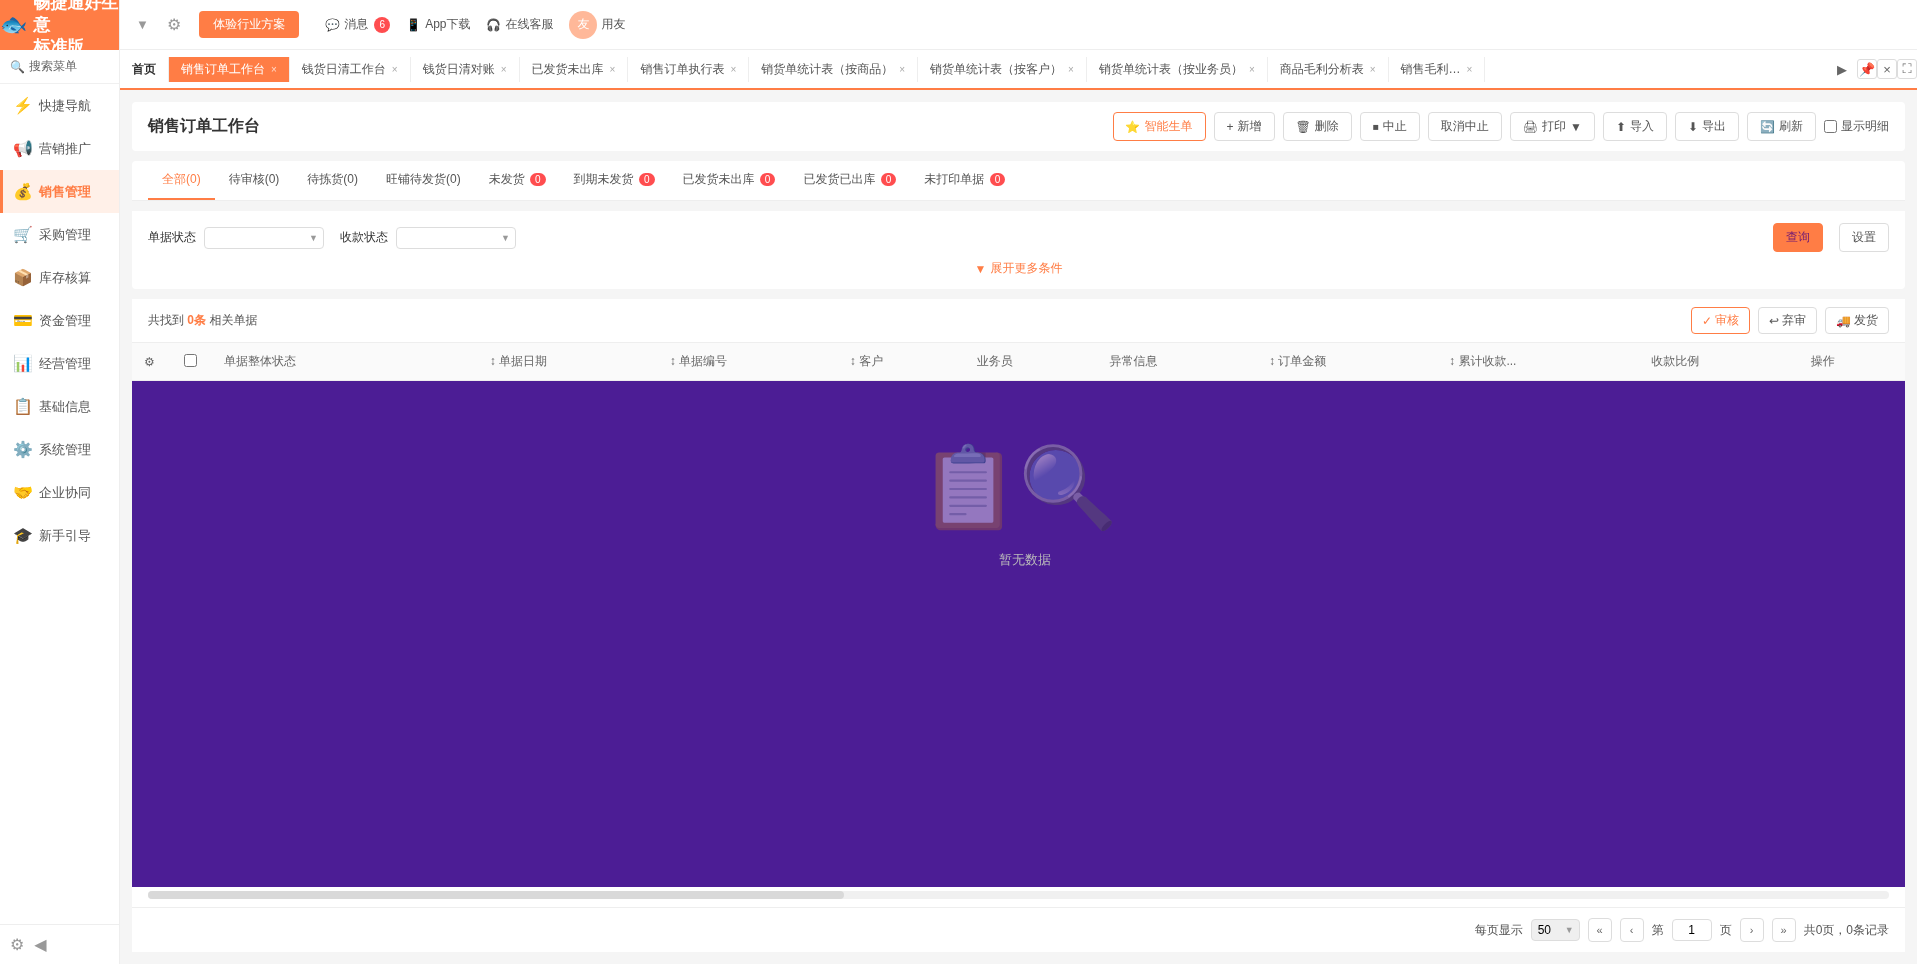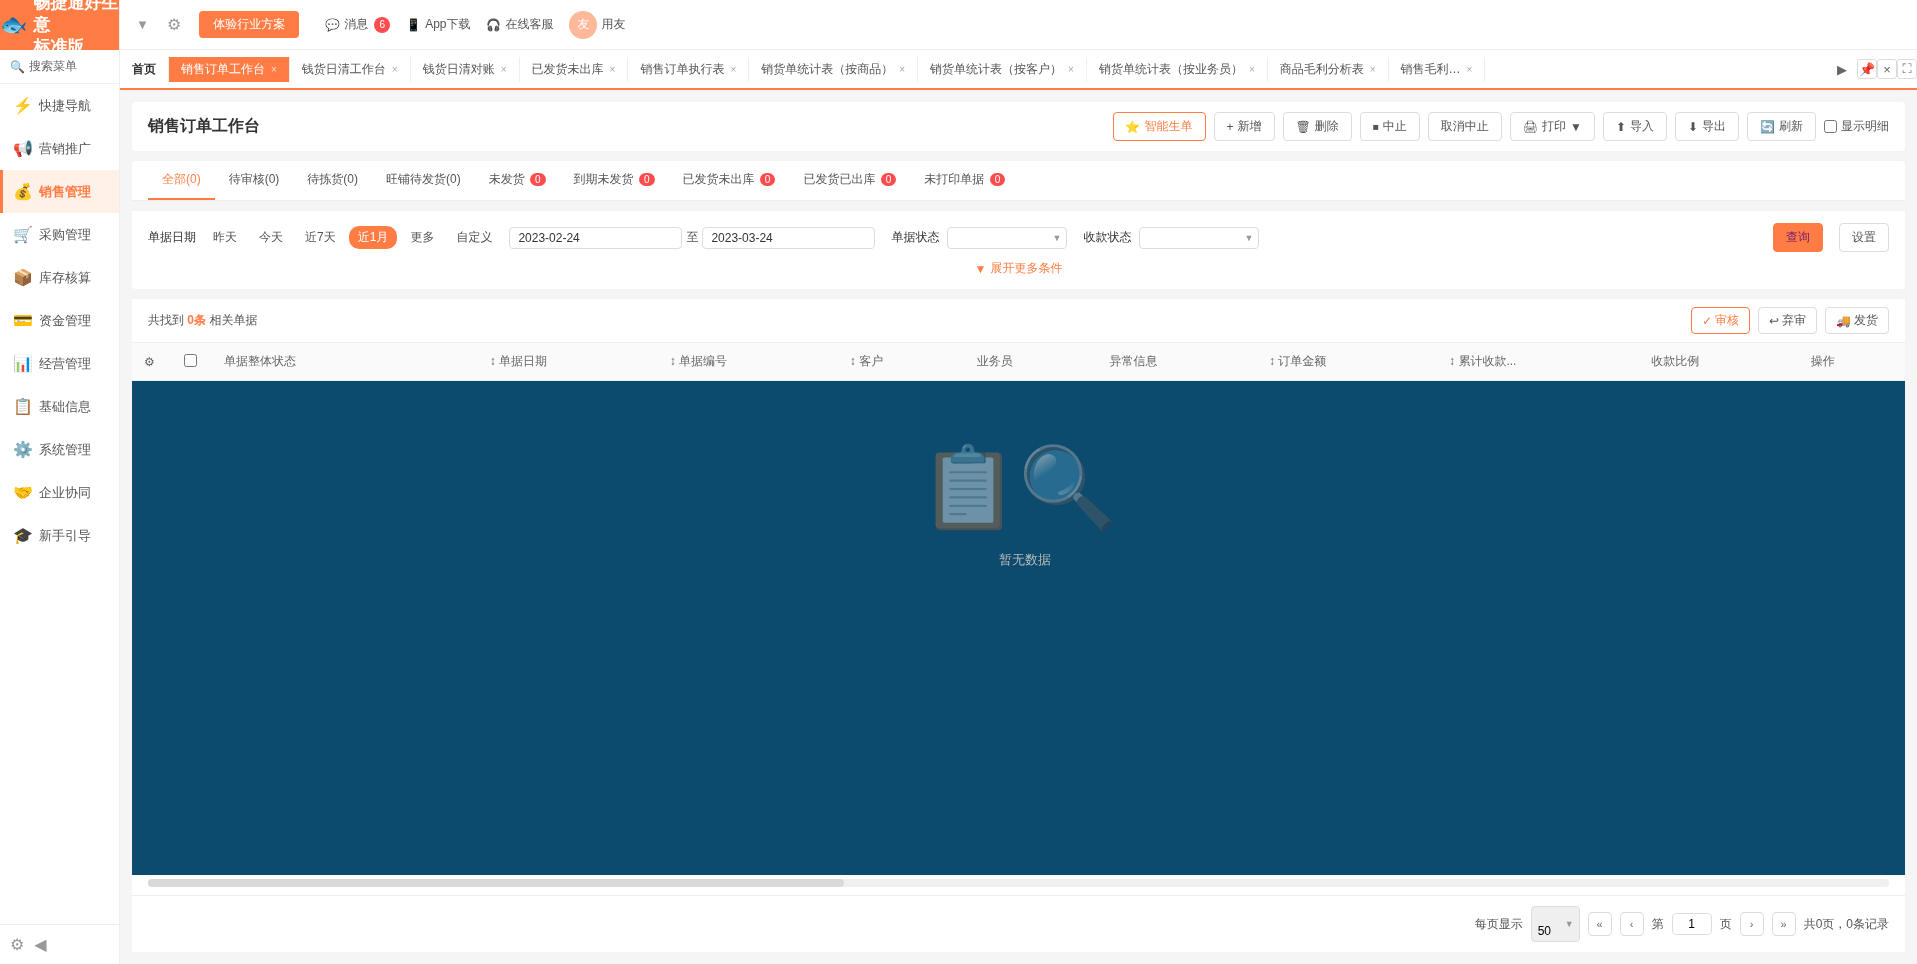--- a/index.html
+++ b/index.html
@@ -81,21 +81,21 @@
     .col-check { width: 40px; text-align: center; }
     .col-config { width: 40px; text-align: center; }
     .col-status { min-width: 120px; }
 
     
     .empty-state { display: flex; flex-direction: column; align-items: center; justify-content: center; padding: 60px 0; color: #ccc; }
     .empty-text { font-size: 13px; color: #bbb; margin-left: 13px; }
 
     
     .pagination { background: white; padding: 10px 16px; display: flex; align-items: center; justify-content: flex-end; gap: 8px; border-top: 1px solid #eee; font-size: 12px; color: #555; }
-    .page-size-select { border: 1px solid #ddd; border-radius: 4px; padding: 17px 20px 3px 6px; font-size: 12px; appearance: none; cursor: pointer; position: relative; }
+    .page-size-select { border: 1px solid #ddd; border-radius: 4px; padding: 3px 20px 3px 6px; font-size: 12px; appearance: none; cursor: pointer; position: relative; }
     .page-nav-btn { width: 24px; height: 24px; border: 1px solid #ddd; border-radius: 4px; display: flex; align-items: center; justify-content: center; cursor: pointer; font-size: 11px; color: #666; background: white; }
     .page-input { width: 40px; border: 1px solid #ddd; border-radius: 4px; padding: 3px 6px; text-align: center; font-size: 12px; }
 
     
     .scroll-bar-wrap { background: white; padding: 4px 16px 8px; }
     .scroll-bar { height: 8px; background: #f0f0f0; border-radius: 4px; }
     .scroll-thumb { height: 8px; width: 40%; background: #d9d9d9; border-radius: 4px; }
   </style>
 </head>
 <body>
@@ -325,36 +325,20 @@
       </div>
       <div class="sub-tab">
         <span>未打印单据</span>
         <span style="background:#ff4d4f;color:white;border-radius:10px;padding:1px 5px;font-size:10px;margin-left:2px">0</span>
       </div>
     </div>
 
     <div class="filter-bar" style="border-radius:0 0 4px 4px;">
       <div class="filter-row">
         <div class="filter-item">
-          <span class="filter-label">单据日期</span>
-          <div class="filter-quick-btns">
-            <span class="filter-quick-btn">昨天</span>
-            <span class="filter-quick-btn">今天</span>
-            <span class="filter-quick-btn">近7天</span>
-            <span class="filter-quick-btn active">近1月</span>
-            <span class="filter-quick-btn">更多</span>
-            <span class="filter-quick-btn">自定义</span>
-          </div>
-          <div class="filter-date-range">
-            <input type="text" class="filter-date-input" value="2023-02-24" style="">
-            <span>至</span>
-            <input type="text" class="filter-date-input" value="2023-03-24" style="">
-          </div>
-        </div>
-        <div class="filter-item">
           <span class="filter-label">单据状态</span>
           <div class="filter-select-wrap">
             <select class="filter-select">
               <option value=""></option>
             </select>
           </div>
         </div>
         <div class="filter-item">
           <span class="filter-label">收款状态</span>
           <div class="filter-select-wrap">
@@ -365,21 +349,21 @@
         </div>
         <button class="btn btn-primary" style="margin-left:auto">查询</button>
         <button class="btn">设置</button>
       </div>
       <div class="expand-more">
         <span>▼</span>
         <span>展开更多条件</span>
       </div>
     </div>
 
-    <div style="background:#0c4a6e;border-radius:4px;flex:1;display:flex;flex-direction:column;">
+    <div style="background:#4c1d95;border-radius:4px;flex:1;display:flex;flex-direction:column;">
 
       <div class="table-toolbar">
         <div class="record-count">
           <span>共找到 </span>
           <span class="highlight">0条</span>
           <span> 相关单据</span>
         </div>
         <div class="table-actions">
           <button class="table-action-btn audit">
             <span>✓</span>

